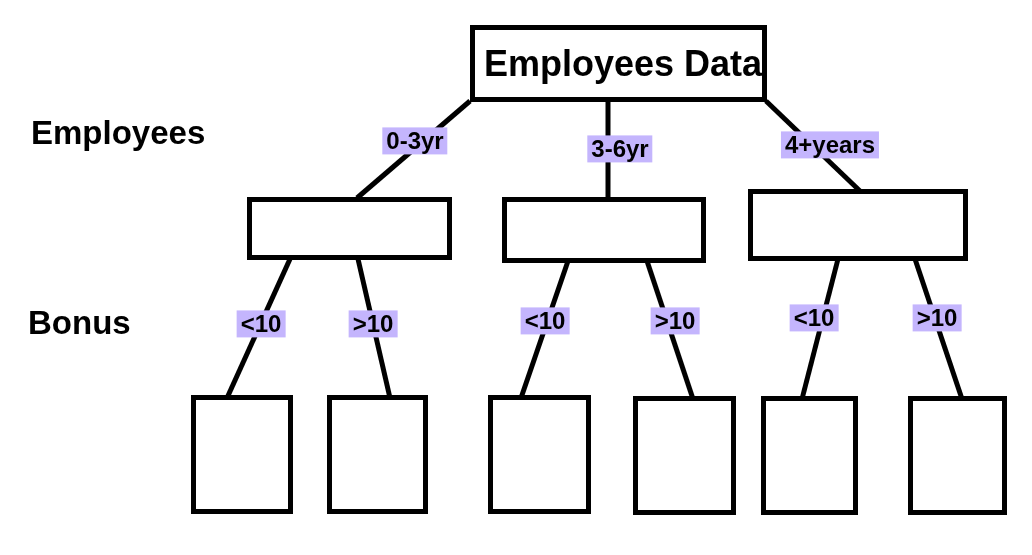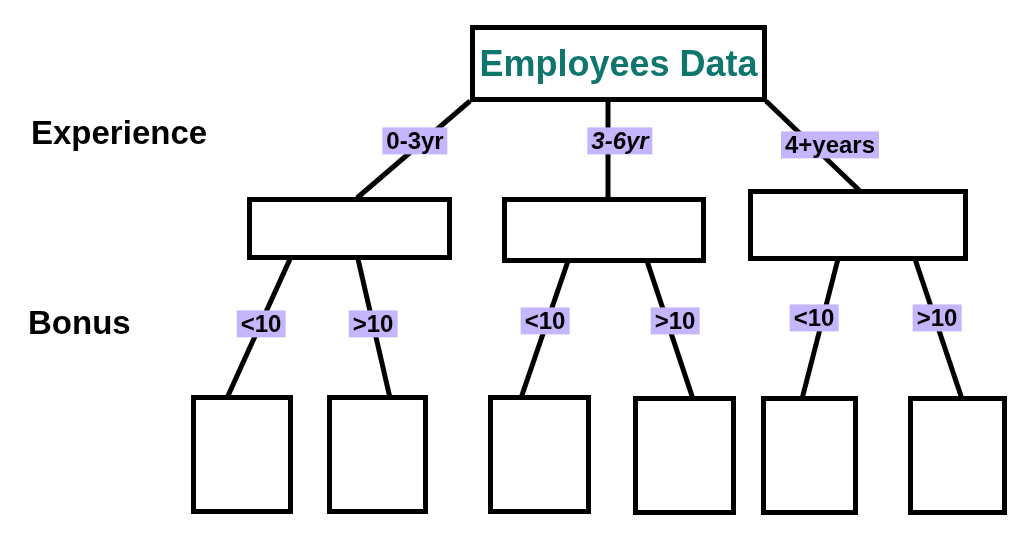--- a/index.html
+++ b/index.html
@@ -24,24 +24,24 @@
   .node {
     position: absolute;
     background: #ffffff;
     border: 5px solid #000000;
     z-index: 2;
   }
 
   .node.root {
     display: flex;
     align-items: center;
-    justify-content: center;
+    justify-content: flex-end;
     font-size: 36px;
     font-weight: bold;
-    color: #0f766e;
+    color: #000000;
     letter-spacing: 0px;
     z-index: 3;
   }
 
   .row-label {
     position: absolute;
     font-size: 33px;
     font-weight: bold;
     color: #000000;
     white-space: nowrap;
@@ -76,21 +76,21 @@
   .leaf-3    { left: 633px; top: 396px; width: 103px; height: 119px; }
   .leaf-4    { left: 761px; top: 396px; width: 97px;  height: 119px; }
   .leaf-5    { left: 908px; top: 396px; width: 99px;  height: 119px; }
 
   
   .lbl-experience { left: 31px; top: 114px; }
   .lbl-bonus      { left: 28px; top: 304px; }
 
   
   .elbl-0 { left: 415px; top: 141px; }
-  .elbl-1 { left: 620px; top: 141px; font-style: italic; }
+  .elbl-1 { left: 620px; top: 149px; }
   .elbl-2 { left: 830px; top: 145px; }
 
   
   .blbl-0 { left: 261px; top: 324px; }
   .blbl-1 { left: 373px; top: 324px; }
   .blbl-2 { left: 545px; top: 321px; }
   .blbl-3 { left: 675px; top: 321px; }
   .blbl-4 { left: 814px; top: 318px; }
   .blbl-5 { left: 937px; top: 318px; }
 </style>
@@ -110,21 +110,21 @@
     <line x1="568" y1="261" x2="521" y2="398" stroke="#000000" stroke-width="5"></line>
     <line x1="647" y1="261" x2="693" y2="399" stroke="#000000" stroke-width="5"></line>
     <line x1="838" y1="259" x2="802" y2="399" stroke="#000000" stroke-width="5"></line>
     <line x1="915" y1="259" x2="962" y2="399" stroke="#000000" stroke-width="5"></line>
   </svg>
 
   <div class="node root">
     <span>Employees Data</span>
   </div>
 
-  <div class="row-label lbl-experience">Experience</div>
+  <div class="row-label lbl-experience">Employees</div>
   <div class="row-label lbl-bonus">Bonus</div>
 
   <span class="edge-label elbl-0">0-3yr</span>
   <span class="edge-label elbl-1">3-6yr</span>
   <span class="edge-label elbl-2">4+years</span>
 
   <div class="node exp-0"></div>
   <div class="node exp-1"></div>
   <div class="node exp-2"></div>
 

